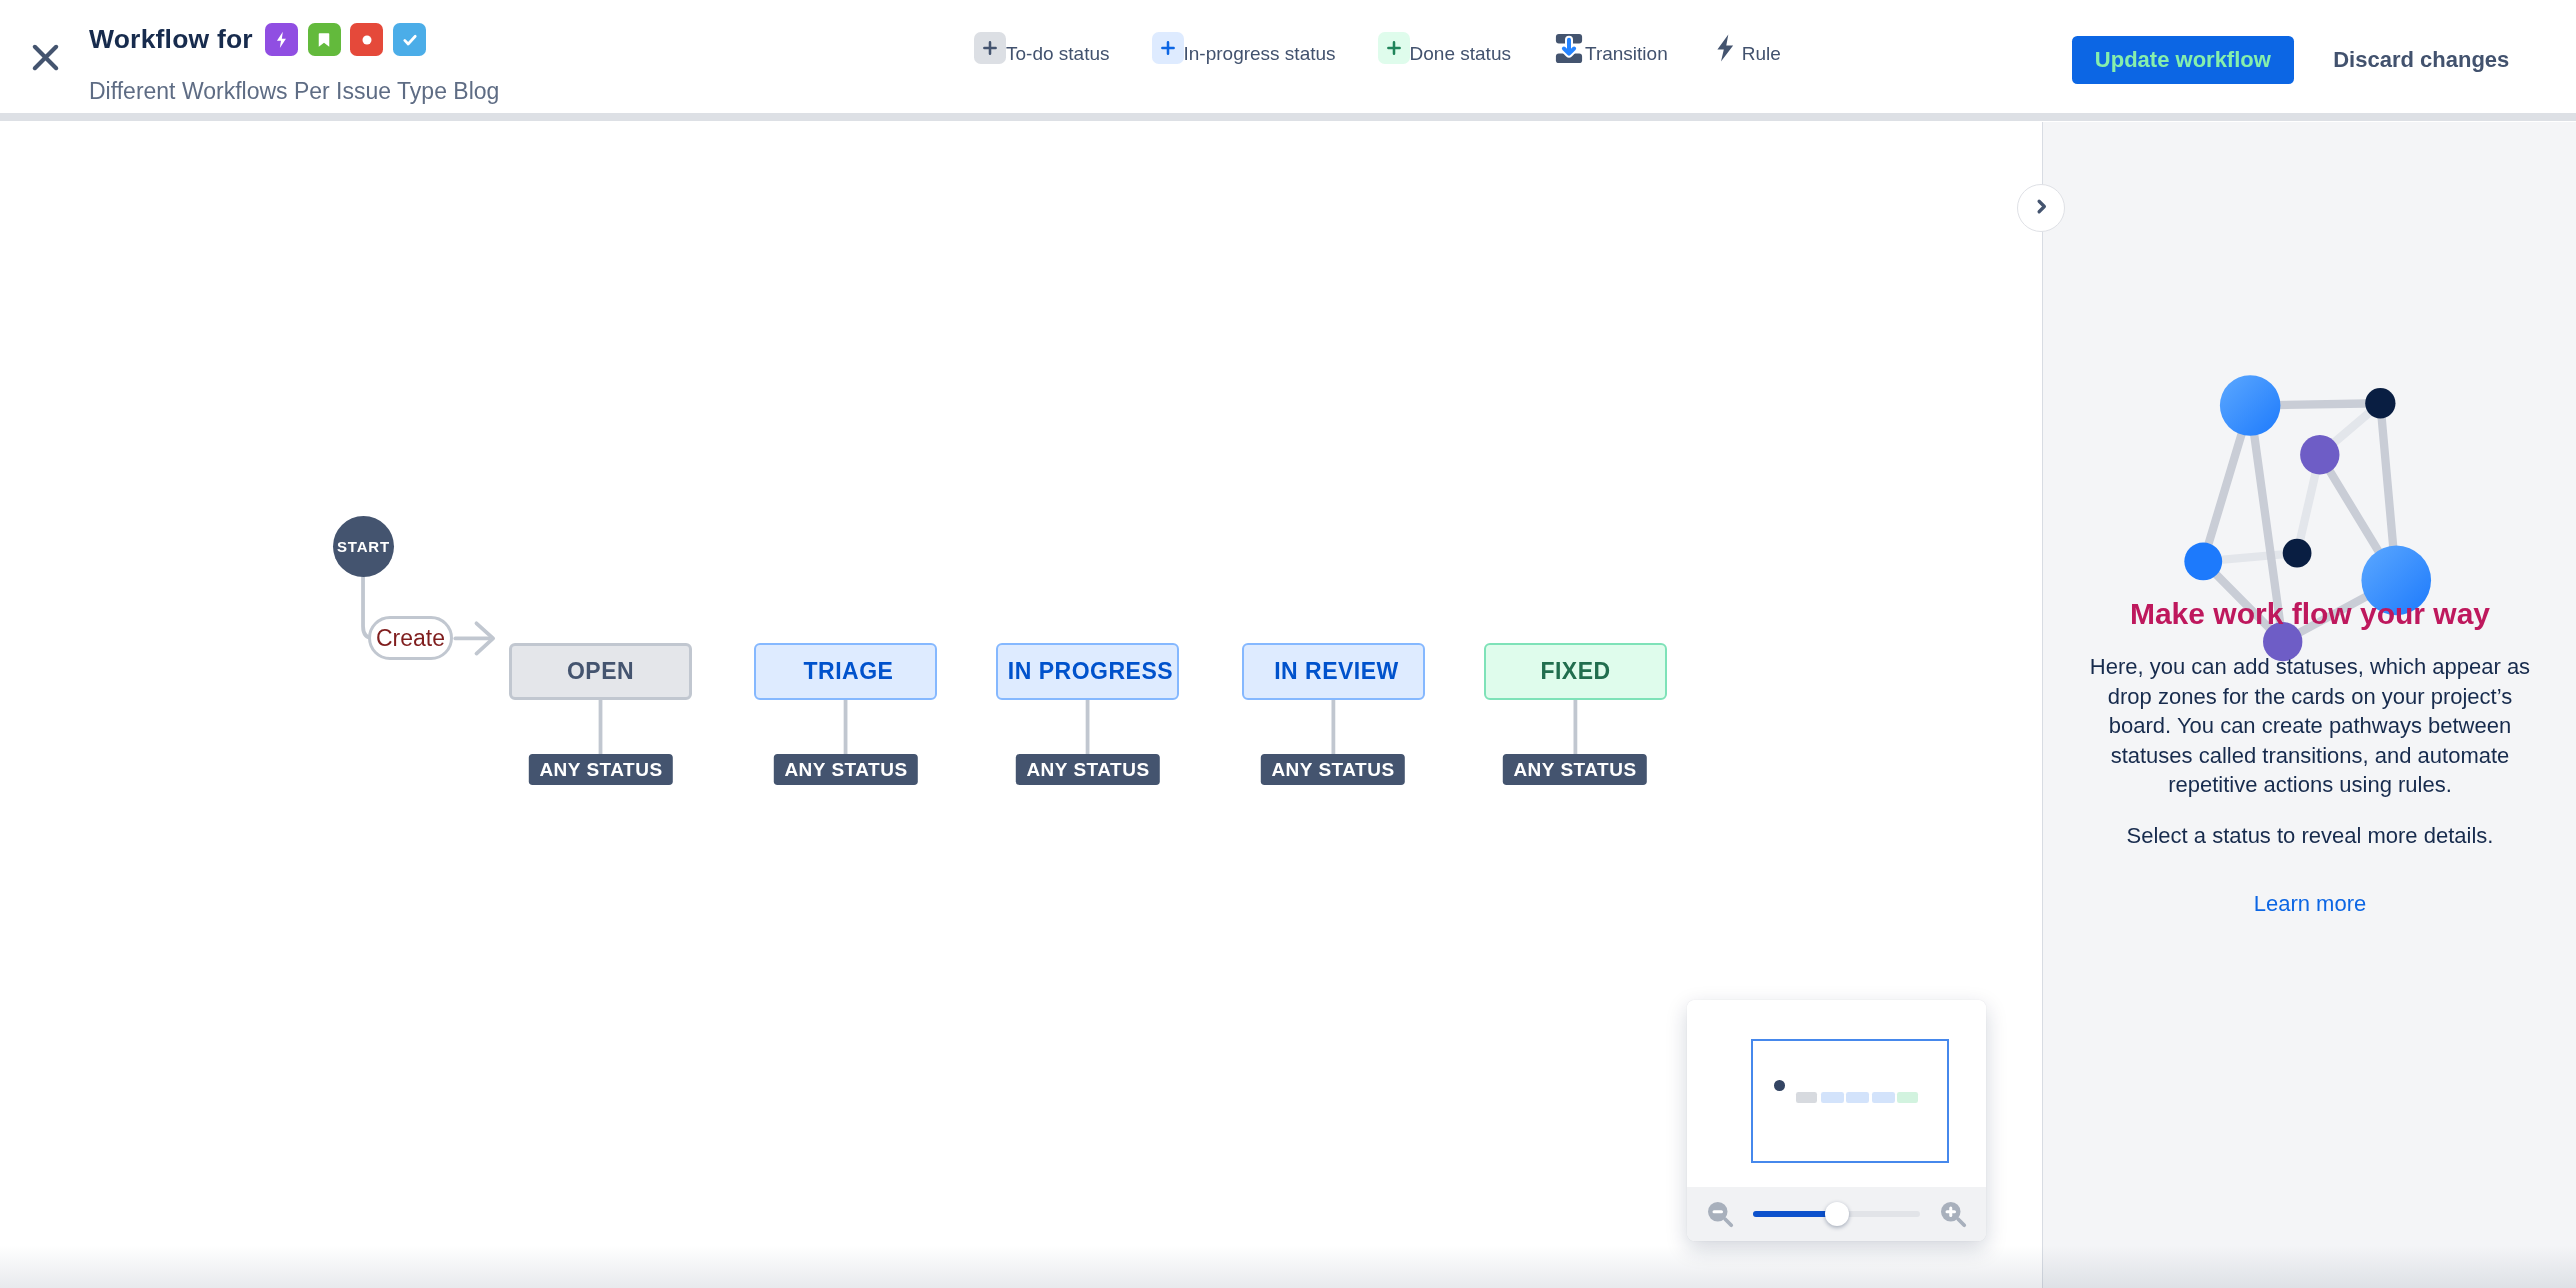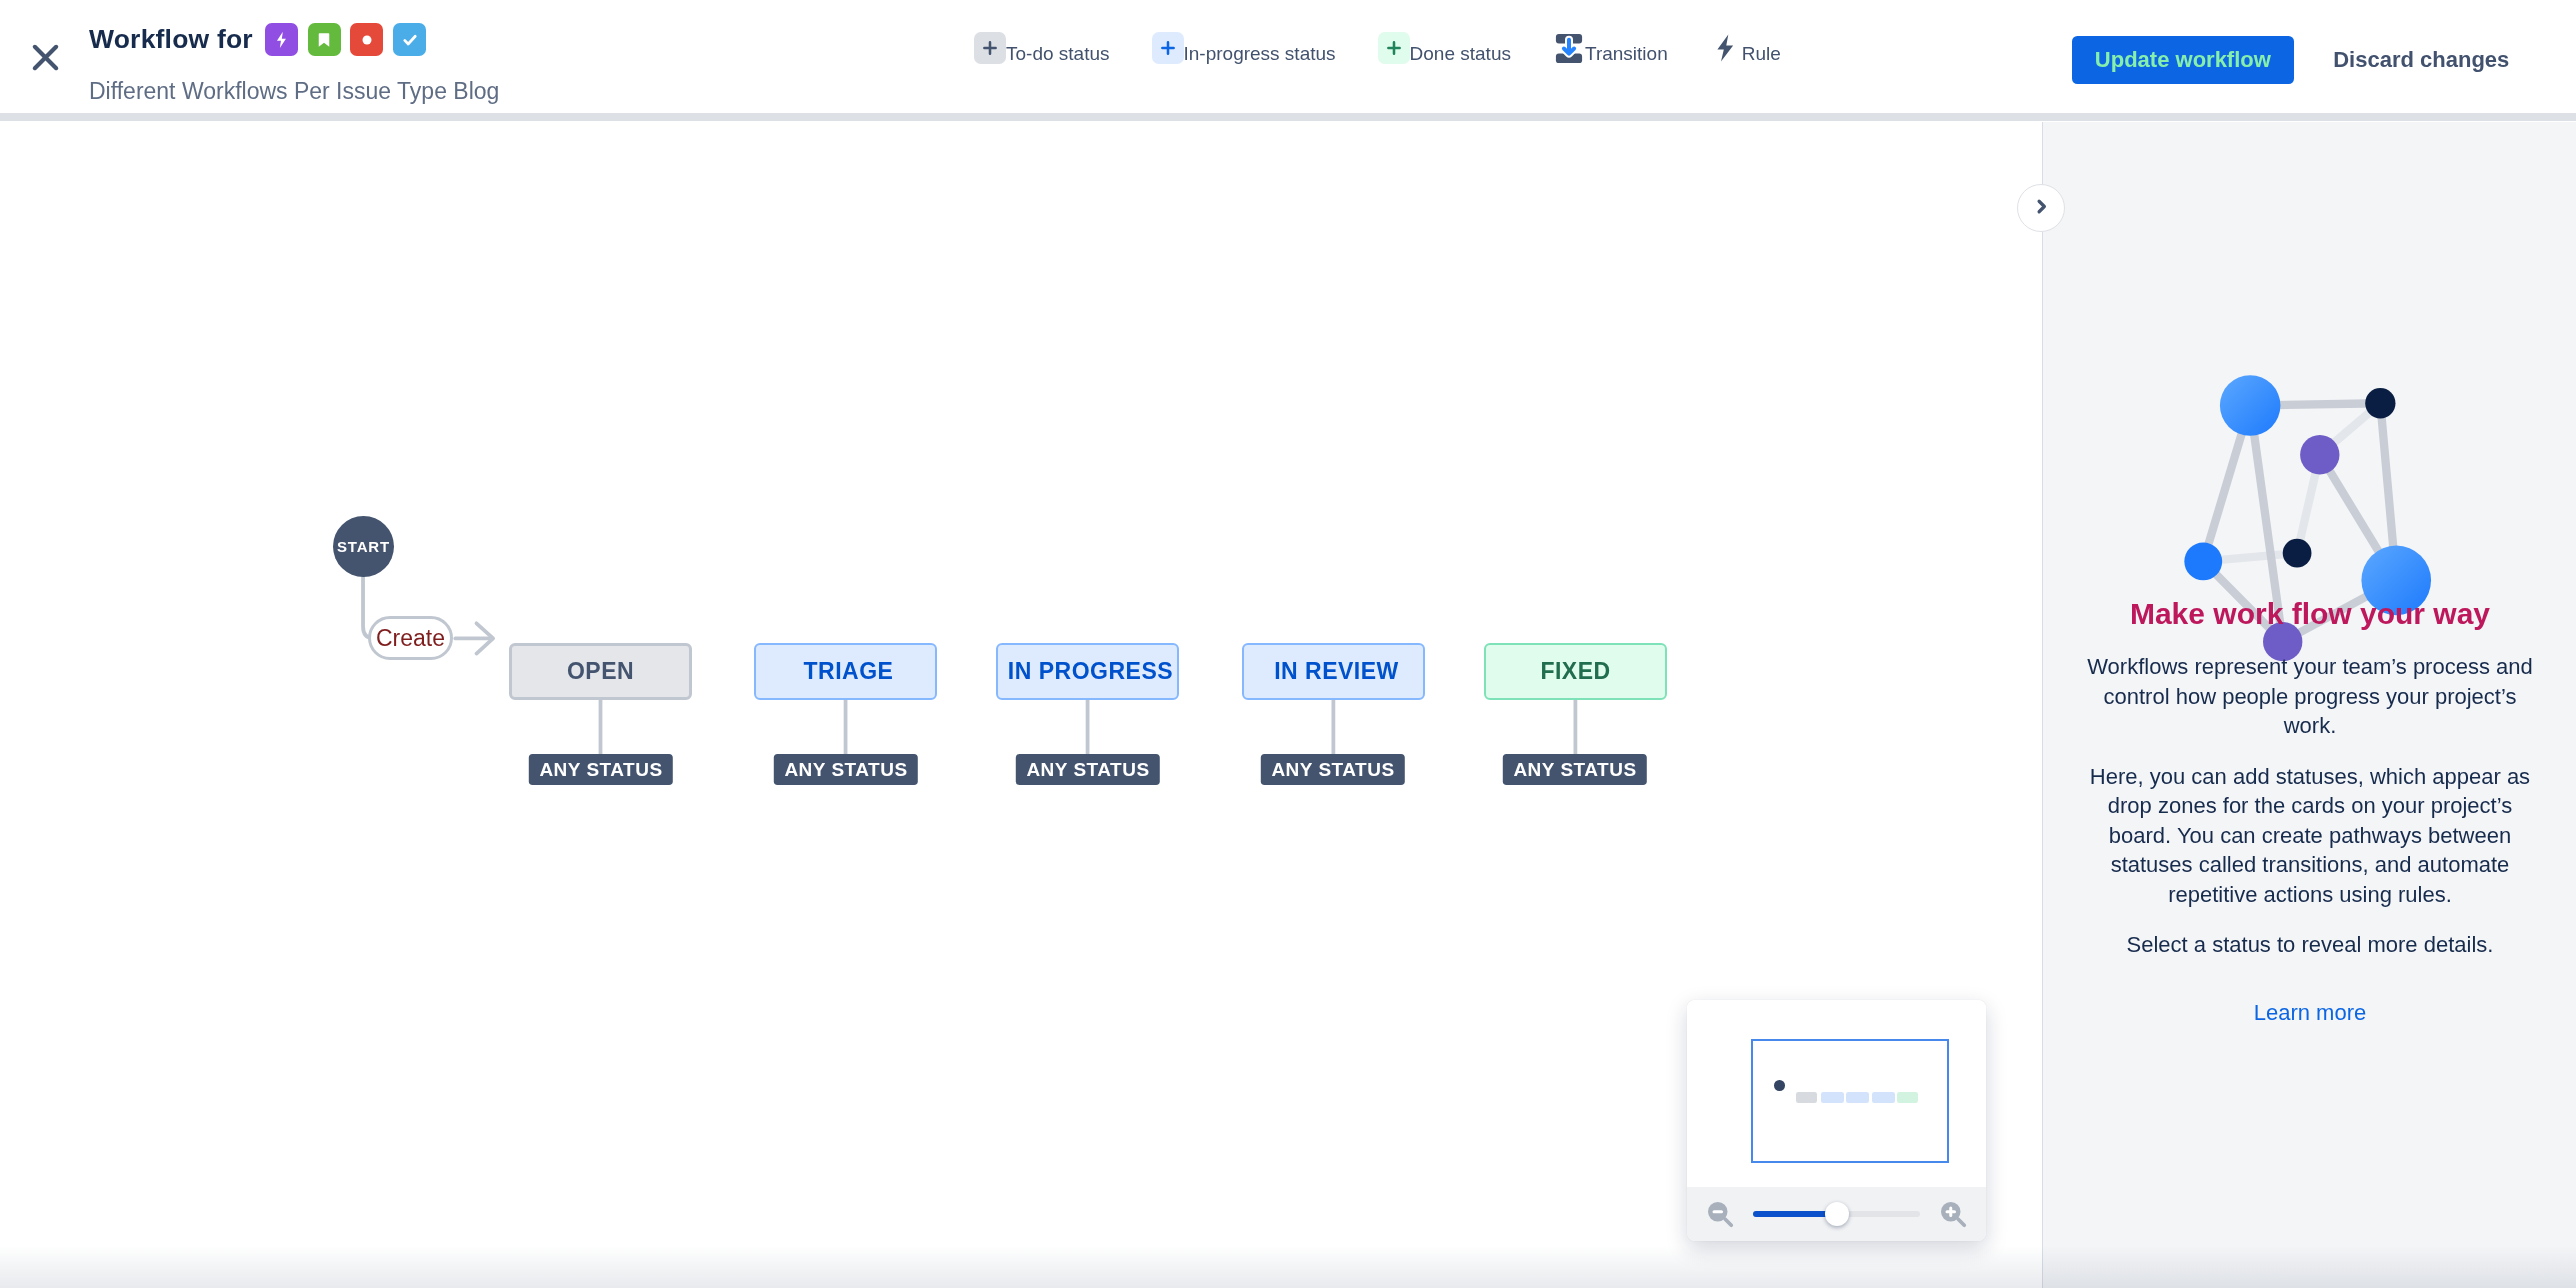--- a/index.html
+++ b/index.html
@@ -240,21 +240,20 @@
   <circle cx="3157" cy="533" r="20" fill="#091E42"></circle>
   <circle cx="3077" cy="601" r="26" fill="#6E5DC6"></circle>
   <circle cx="2923" cy="742" r="25" fill="#1D7AFC"></circle>
   <circle cx="3047" cy="731" r="19" fill="#091E42"></circle>
   <circle cx="3178" cy="767" r="46" fill="url(#gradBlue)"></circle>
   <circle cx="3028" cy="848" r="26" fill="#6E5DC6"></circle>
 </svg>
 
 <div class="panel-copy">
   <h2 class="panel-heading">Make work flow your way</h2>
-  <p>Workflows represent your team’s process and control how people progress your project’s work.</p>
   <p>Here, you can add statuses, which appear as drop zones for the cards on your project’s board. You can create pathways between statuses called transitions, and automate repetitive actions using rules.</p>
   <p>Select a status to reveal more details.</p>
   <a class="learn-more">Learn more</a>
 </div>
 
 <div class="minimap">
   <div class="mini-canvas">
     <div class="mini-viewport">
       <span class="mini-dot"></span>
       <span class="mini-rect" style="left:43px;width:21px;background:#D7DADF"></span>

